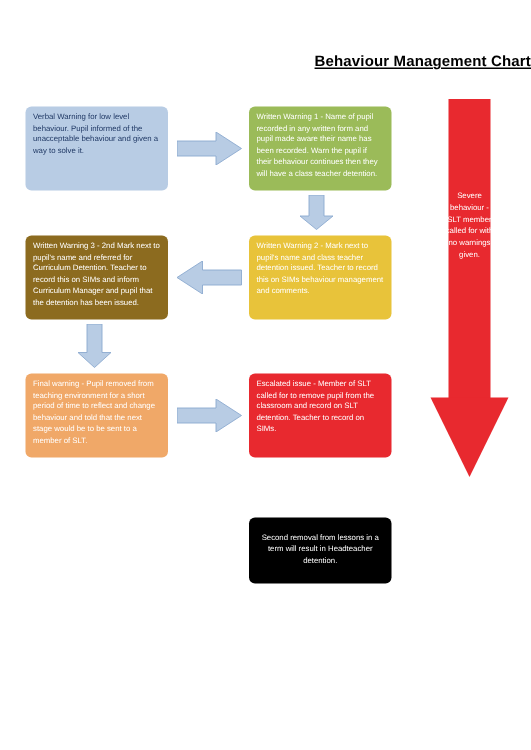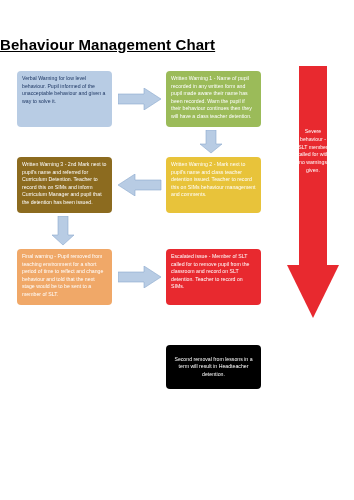--- a/index.html
+++ b/index.html
@@ -18,22 +18,22 @@
     position: relative;
     width: 354px;
     height: 500px;
     background: #ffffff;
   }
   #title {
     position: absolute;
     left: 0;
     top: 36px;
     width: 354px;
-    text-align: left;
-    font-size: 15px;
+    text-align: right;
+    font-size: 10px;
     font-weight: bold;
     color: #000000;
     text-decoration: underline;
     letter-spacing: 0.1px;
   }
   .box {
     position: absolute;
     box-sizing: border-box;
     border-radius: 4px;
     padding: 4px 5px;

